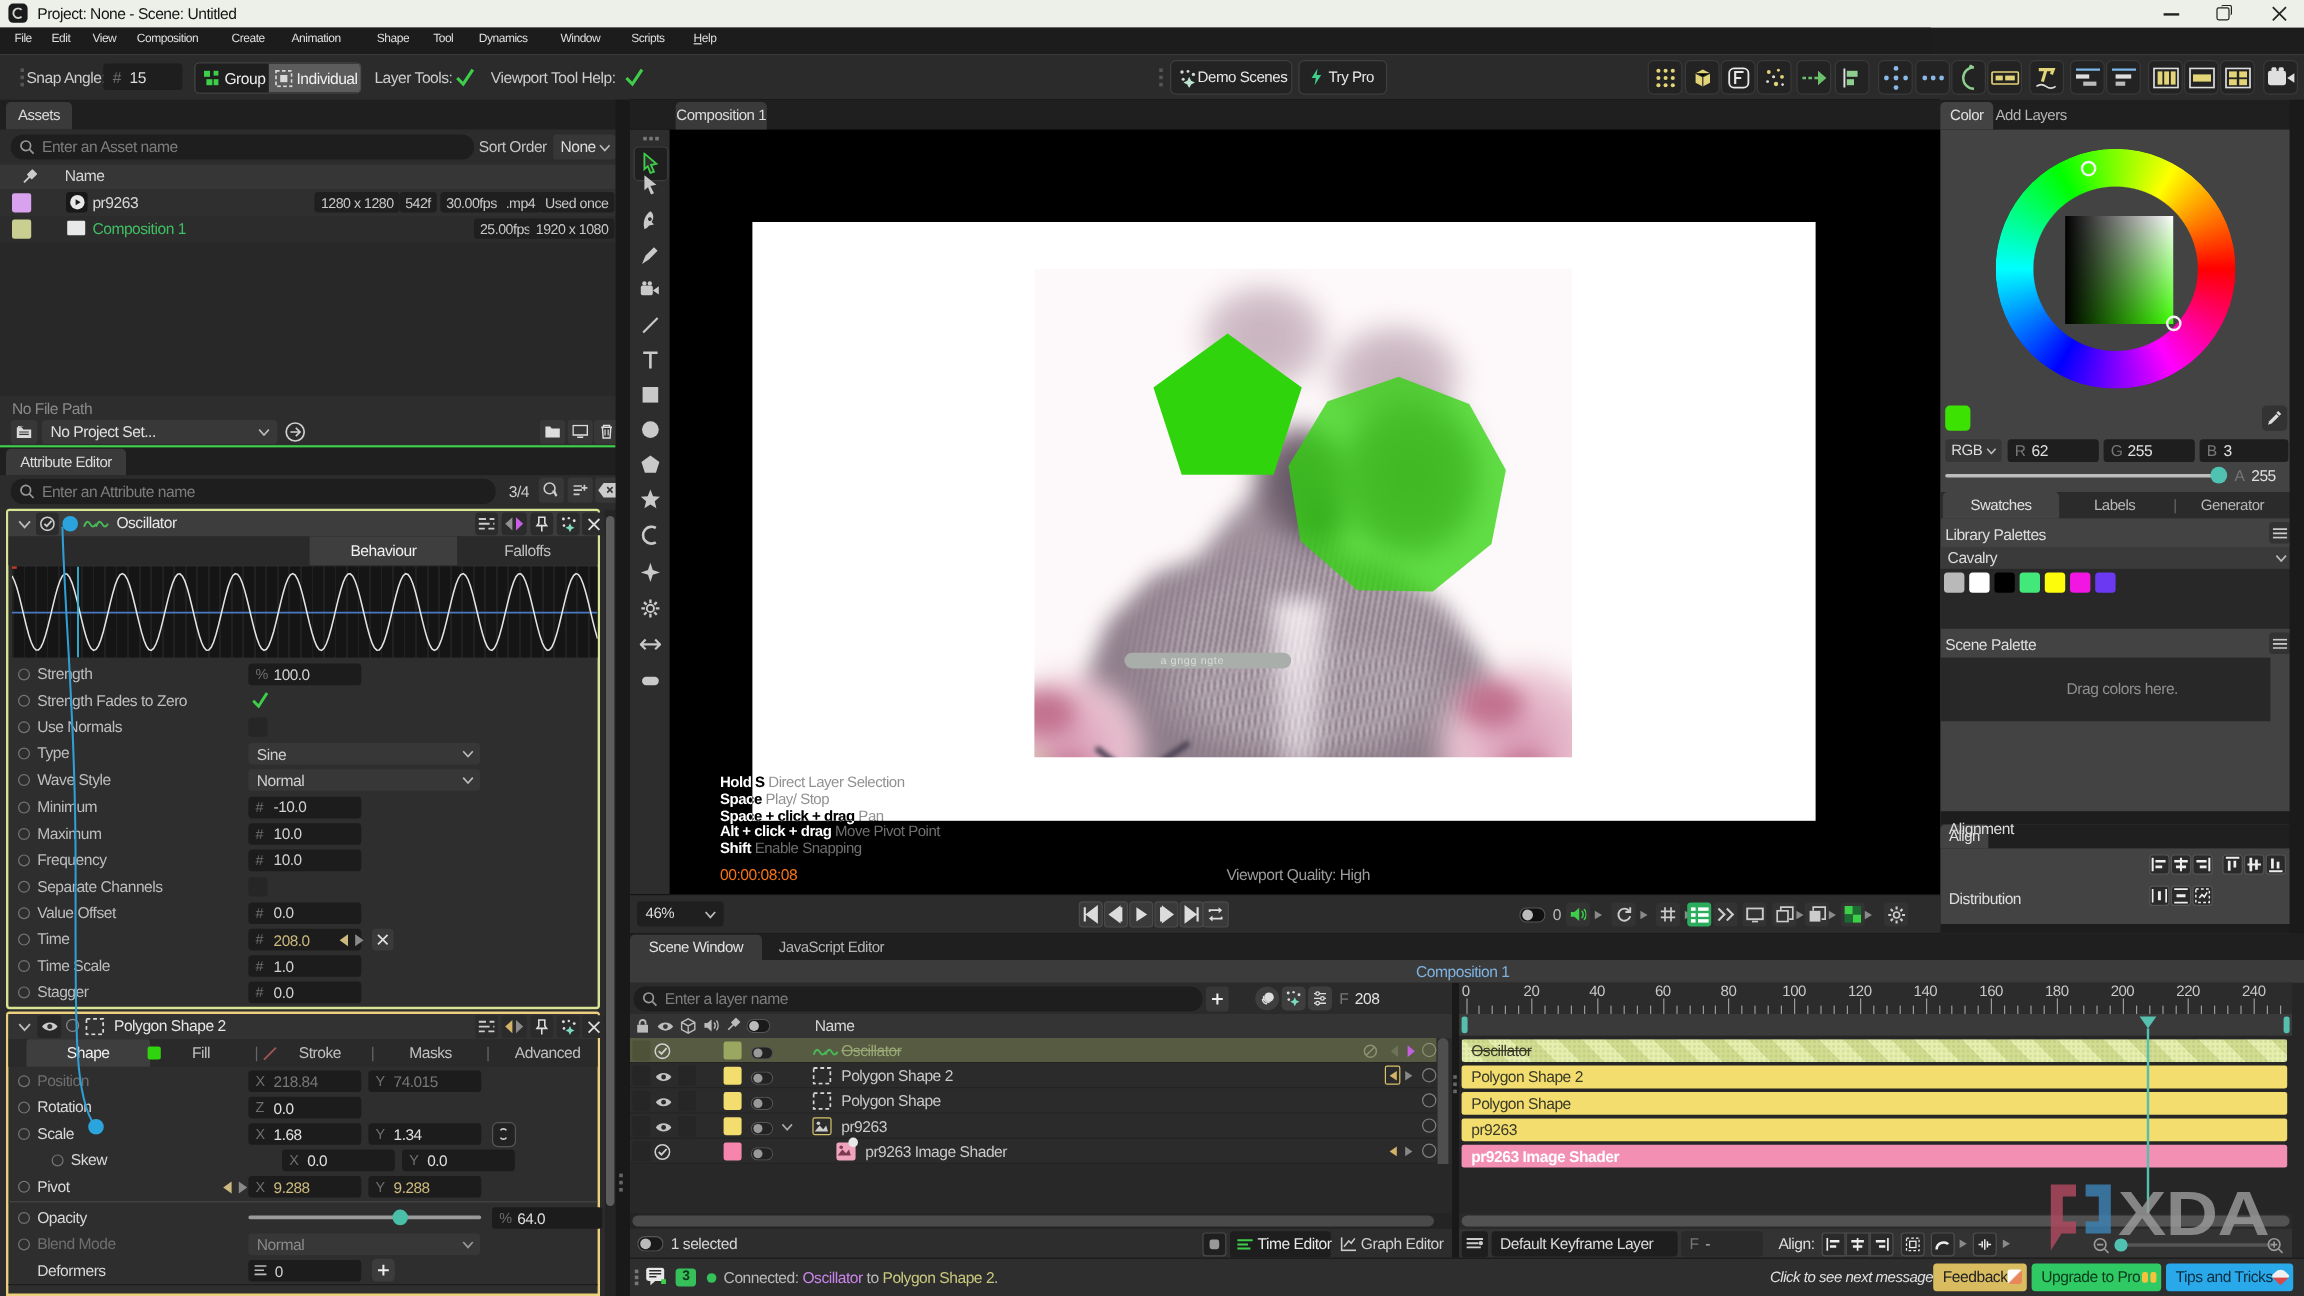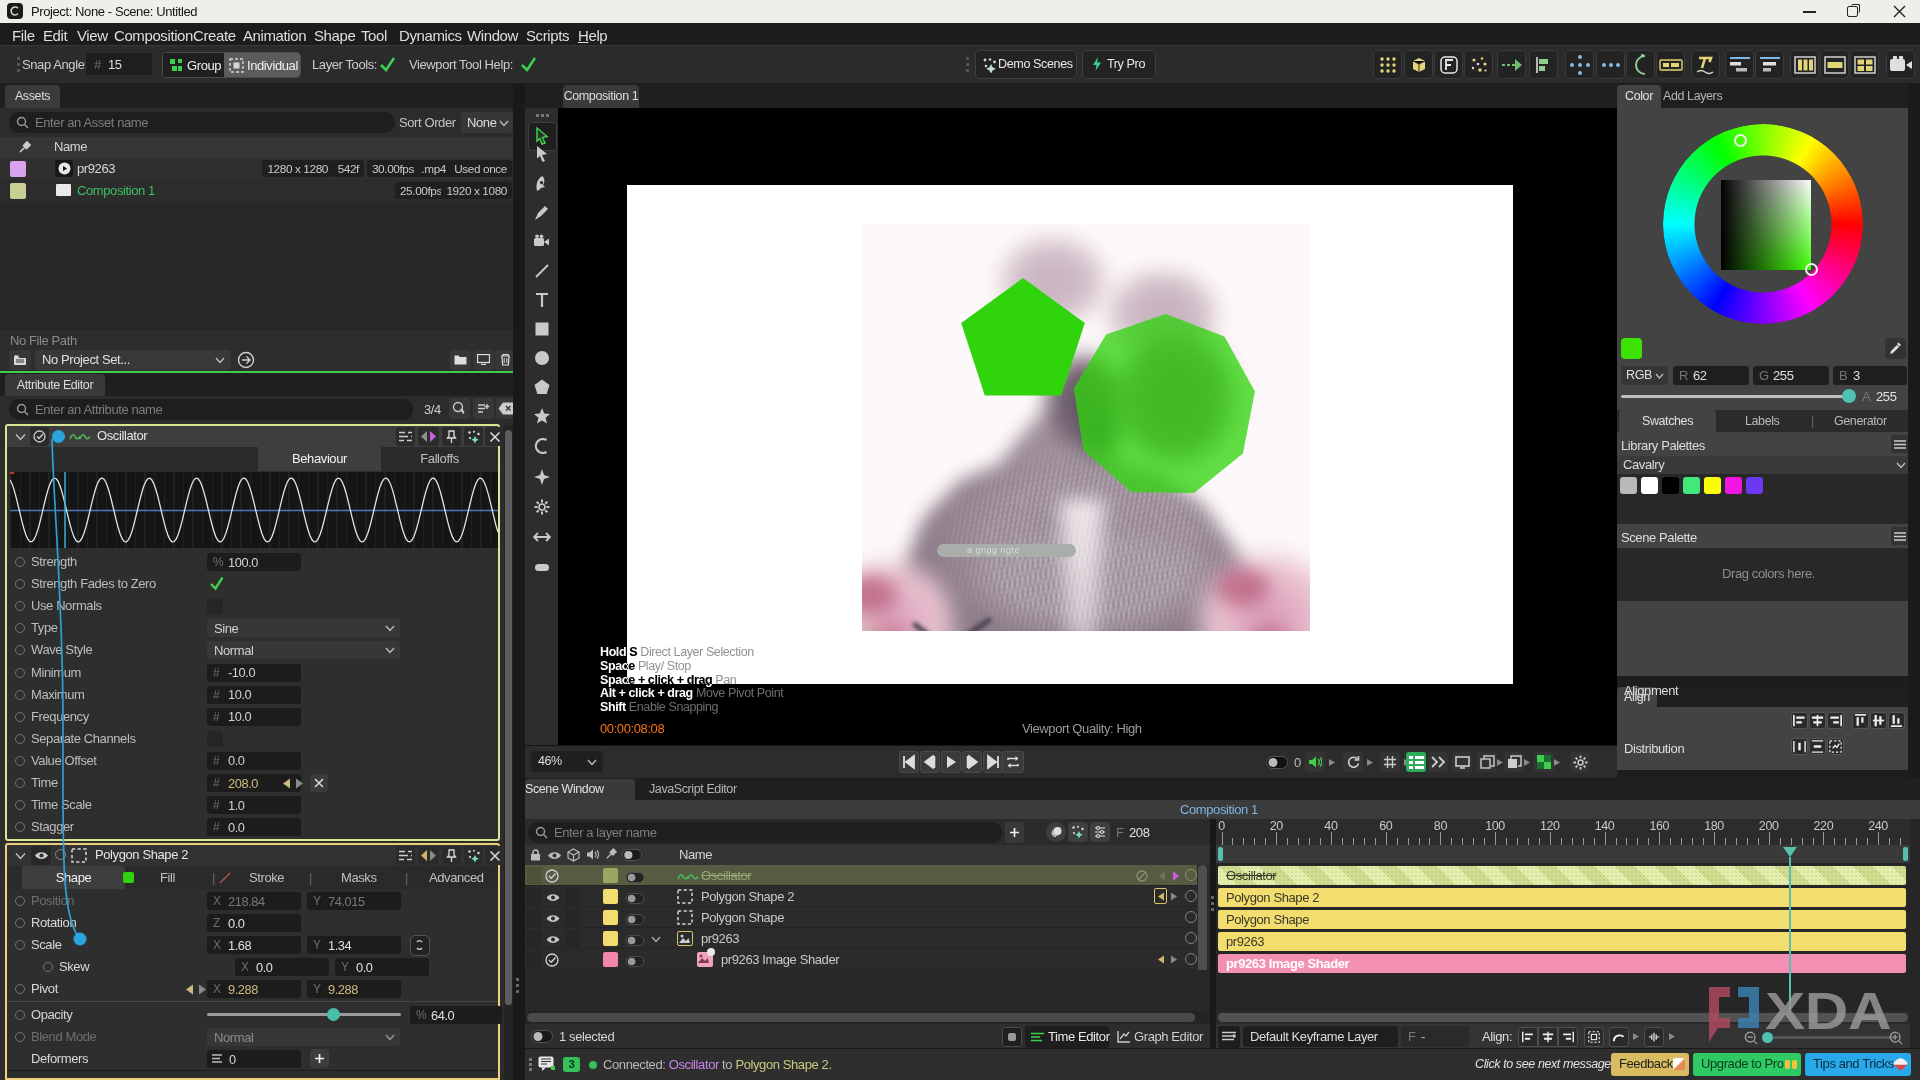--- a/index.html
+++ b/index.html
@@ -33,21 +33,21 @@
       </svg>
   <div class="abs" style="left:31px;top:4px;color:#151515;font-size:13px;">Project: None - Scene: Untitled</div>
   <div class="abs" style="left:1803px;top:11px;width:13px;height:1.5px;background:#222;"></div>
   <div class="abs" style="left:1847px;top:6px;width:9px;height:9px;border:1.4px solid #222;border-radius:2px;"></div>
   <div class="abs" style="left:1851px;top:4px;width:8px;height:8px;border-top:1.4px solid #222;border-right:1.4px solid #222;border-radius:2px;"></div>
   <svg class="abs" style="left:1893px;top:5px;" width="13" height="13" viewBox="0 0 13 13">
         <path d="M1 1 L12 12 M12 1 L1 12" stroke="#222" stroke-width="1.4"></path>
       </svg>
 </div>
 
-<div class="abs" style="left:0;top:23px;width:1561px;height:22px;background:#1c1c1c;color:#dfdfdf;font-size:15px;padding-left:48px;">
+<div class="abs" style="left:0;top:23px;width:1561px;height:22px;background:#1c1c1c;color:#dfdfdf;font-size:10px;padding-left:48px;">
   <span class="abs" style="left:12px;top:4px;">File</span>
   <span class="abs" style="left:43px;top:4px;">Edit</span>
   <span class="abs" style="left:77px;top:4px;">View</span>
   <span class="abs" style="left:114px;top:4px;">Composition</span>
   <span class="abs" style="left:193px;top:4px;">Create</span>
   <span class="abs" style="left:243px;top:4px;">Animation</span>
   <span class="abs" style="left:314px;top:4px;">Shape</span>
   <span class="abs" style="left:361px;top:4px;">Tool</span>
   <span class="abs" style="left:399px;top:4px;">Dynamics</span>
   <span class="abs" style="left:467px;top:4px;">Window</span>
@@ -1025,21 +1025,21 @@
         <div class="abs" style="left:66px;top:3px;width:17px;height:17px;background:#43e87b;border-radius:3px;"></div>
         <div class="abs" style="left:87px;top:3px;width:17px;height:17px;background:#fcfc0b;border-radius:3px;"></div>
         <div class="abs" style="left:108px;top:3px;width:17px;height:17px;background:#f216e2;border-radius:3px;"></div>
         <div class="abs" style="left:129px;top:3px;width:17px;height:17px;background:#6b39f2;border-radius:3px;"></div>
       </div>
   <div class="abs" style="left:4px;top:447px;color:#dedede;">Scene Palette</div>
   <div class="abs" style="left:274px;top:444px;width:18px;height:18px;background:#333;border-radius:3px;"></div>
   <svg class="abs" style="left:277px;top:449px;" width="12" height="9" viewBox="0 0 12 9">
         <path d="M0 1 h12 M0 4.5 h12 M0 8 h12" stroke="#ccc" stroke-width="1.4"></path>
       </svg>
-  <div class="abs" style="left:0;top:465px;width:303px;height:53px;background:#282828;">
+  <div class="abs" style="left:0;top:465px;width:275px;height:53px;background:#282828;">
     <div class="abs" style="left:0;top:18px;width:303px;text-align:center;color:#8f8f8f;">Drag colors here.</div>
   </div>
   <div class="abs" style="left:0;top:593px;width:303px;height:11px;background:#1d1d1d;"></div>
 
   <div class="abs" style="left:0;top:604px;width:303px;height:20px;background:#1f1f1f;"></div>
   <div class="abs" style="left:0;top:604px;width:40px;height:20px;background:#434343;border-radius:4px 4px 0 0;text-align:center;color:#e0e0e0;font-size:12.5px;padding-top:3px;box-sizing:border-box;">Align</div>
   <div class="abs" style="left:7px;top:600px;color:#dedede;">Alignment</div>
   <div id="alignbtns">
         <div class="abs" style="left:174px;top:629px;width:17px;height:17px;background:#2a2a2a;border:1px solid #555;border-radius:3px;box-sizing:border-box;">
           <svg width="15" height="15" viewBox="0 0 16 16">
@@ -1098,21 +1098,21 @@
       </div>
   <div class="abs" style="left:7px;top:658px;color:#dedede;">Distribution</div>
   <div class="abs" style="left:0;top:687px;width:303px;height:8px;background:#1d1d1d;"></div>
 </div>
 
 <div class="abs" style="left:1908px;top:83px;width:12px;height:695px;background:#1a1a1a;"></div>
 
 <div id="bottompanel" class="abs" style="left:525px;top:778px;width:1395px;height:302px;background:#262626;overflow:hidden;">
 
   <div class="abs" style="left:0;top:0;width:1395px;height:22px;background:#1f1f1f;"></div>
-  <div class="abs" style="left:0;top:1px;width:110px;height:21px;background:#3a3a3a;border-radius:4px 4px 0 0;text-align:left;color:#e2e2e2;font-size:12.5px;padding-top:3px;box-sizing:border-box;">Scene Window</div>
+  <div class="abs" style="left:0;top:1px;width:110px;height:21px;background:#3a3a3a;border-radius:4px 4px 0 0;text-align:center;color:#e2e2e2;font-size:12.5px;padding-top:3px;box-sizing:border-box;">Scene Window</div>
   <div class="abs" style="left:124px;top:4px;color:#b5b5b5;font-size:12.5px;">JavaScript Editor</div>
 
   <div class="abs" style="left:0;top:22px;width:1395px;height:19px;background:#3b3b3b;">
     <div class="abs" style="left:655px;top:2px;color:#7fb3e1;">Composition 1</div>
   </div>
 
   <div class="abs" style="left:0;top:41px;width:685px;height:229px;background:#2b2b2b;">
     <div class="abs inp" style="left:3px;top:3px;width:474px;height:21px;border-radius:10px;">
       <svg class="abs" style="left:7px;top:4px;" width="13" height="13" viewBox="0 0 13 13">
             <circle cx="5.5" cy="5.5" r="4" stroke="#999" stroke-width="1.4" fill="none"></circle>

